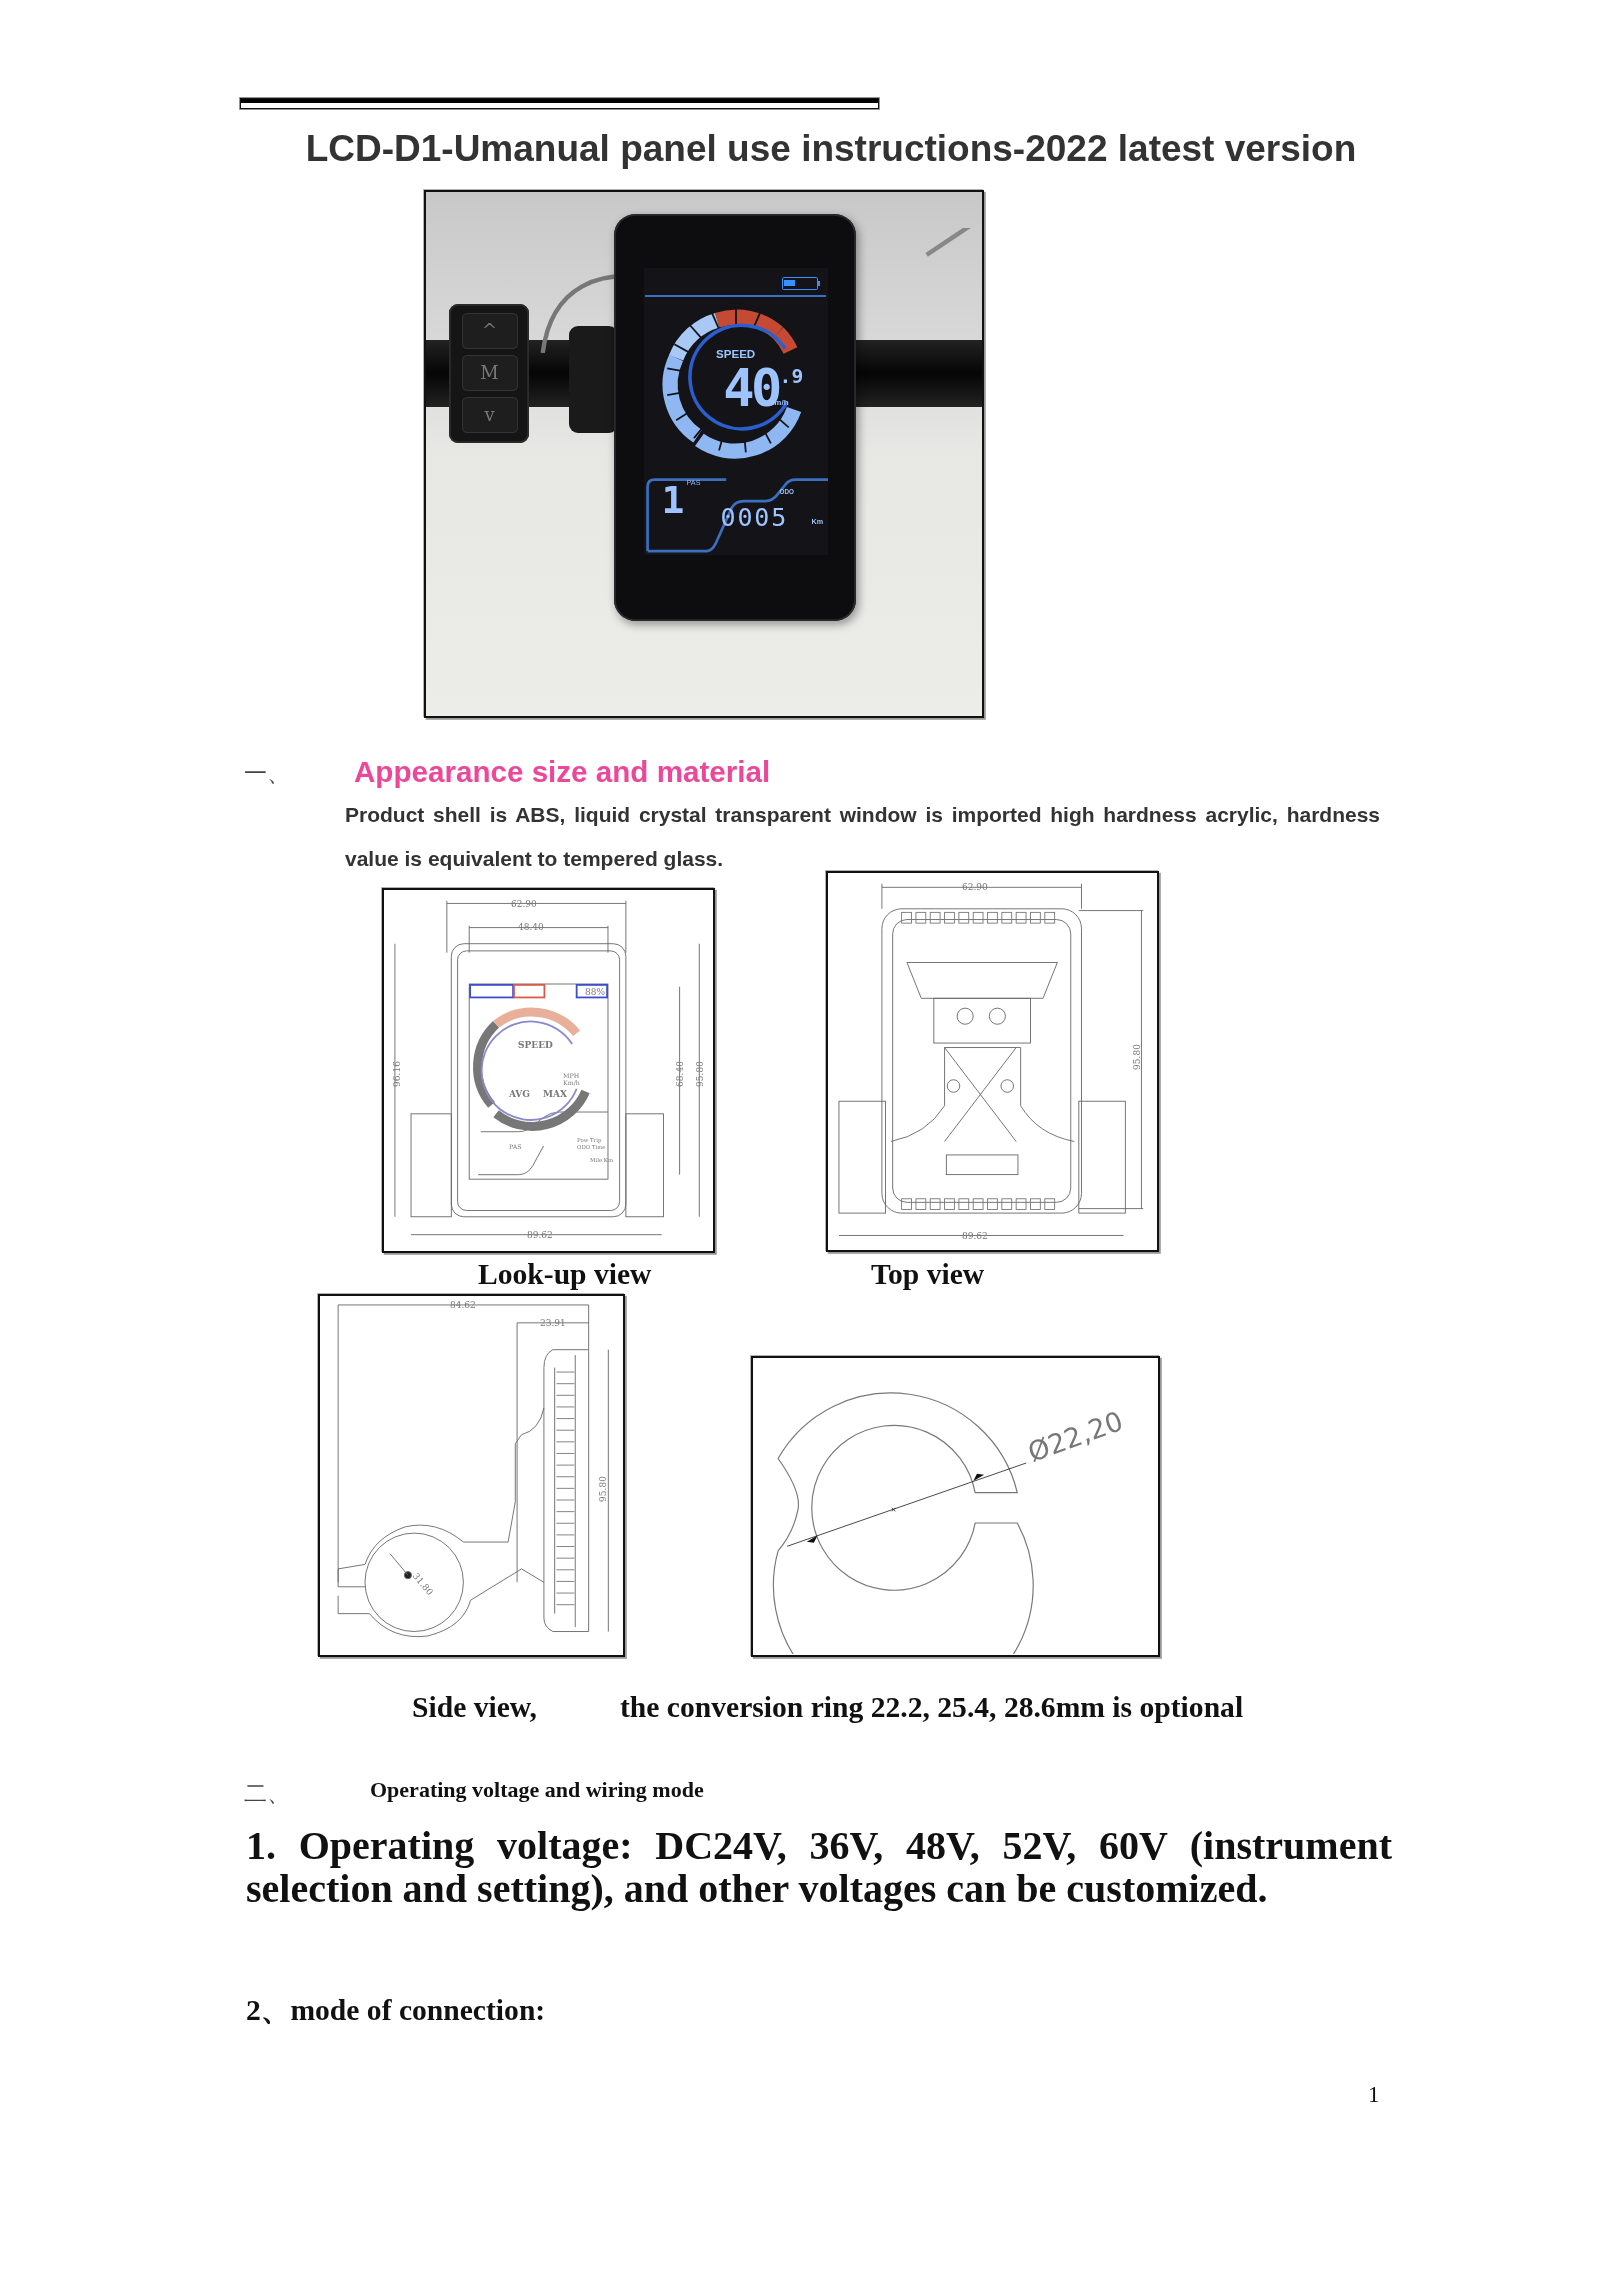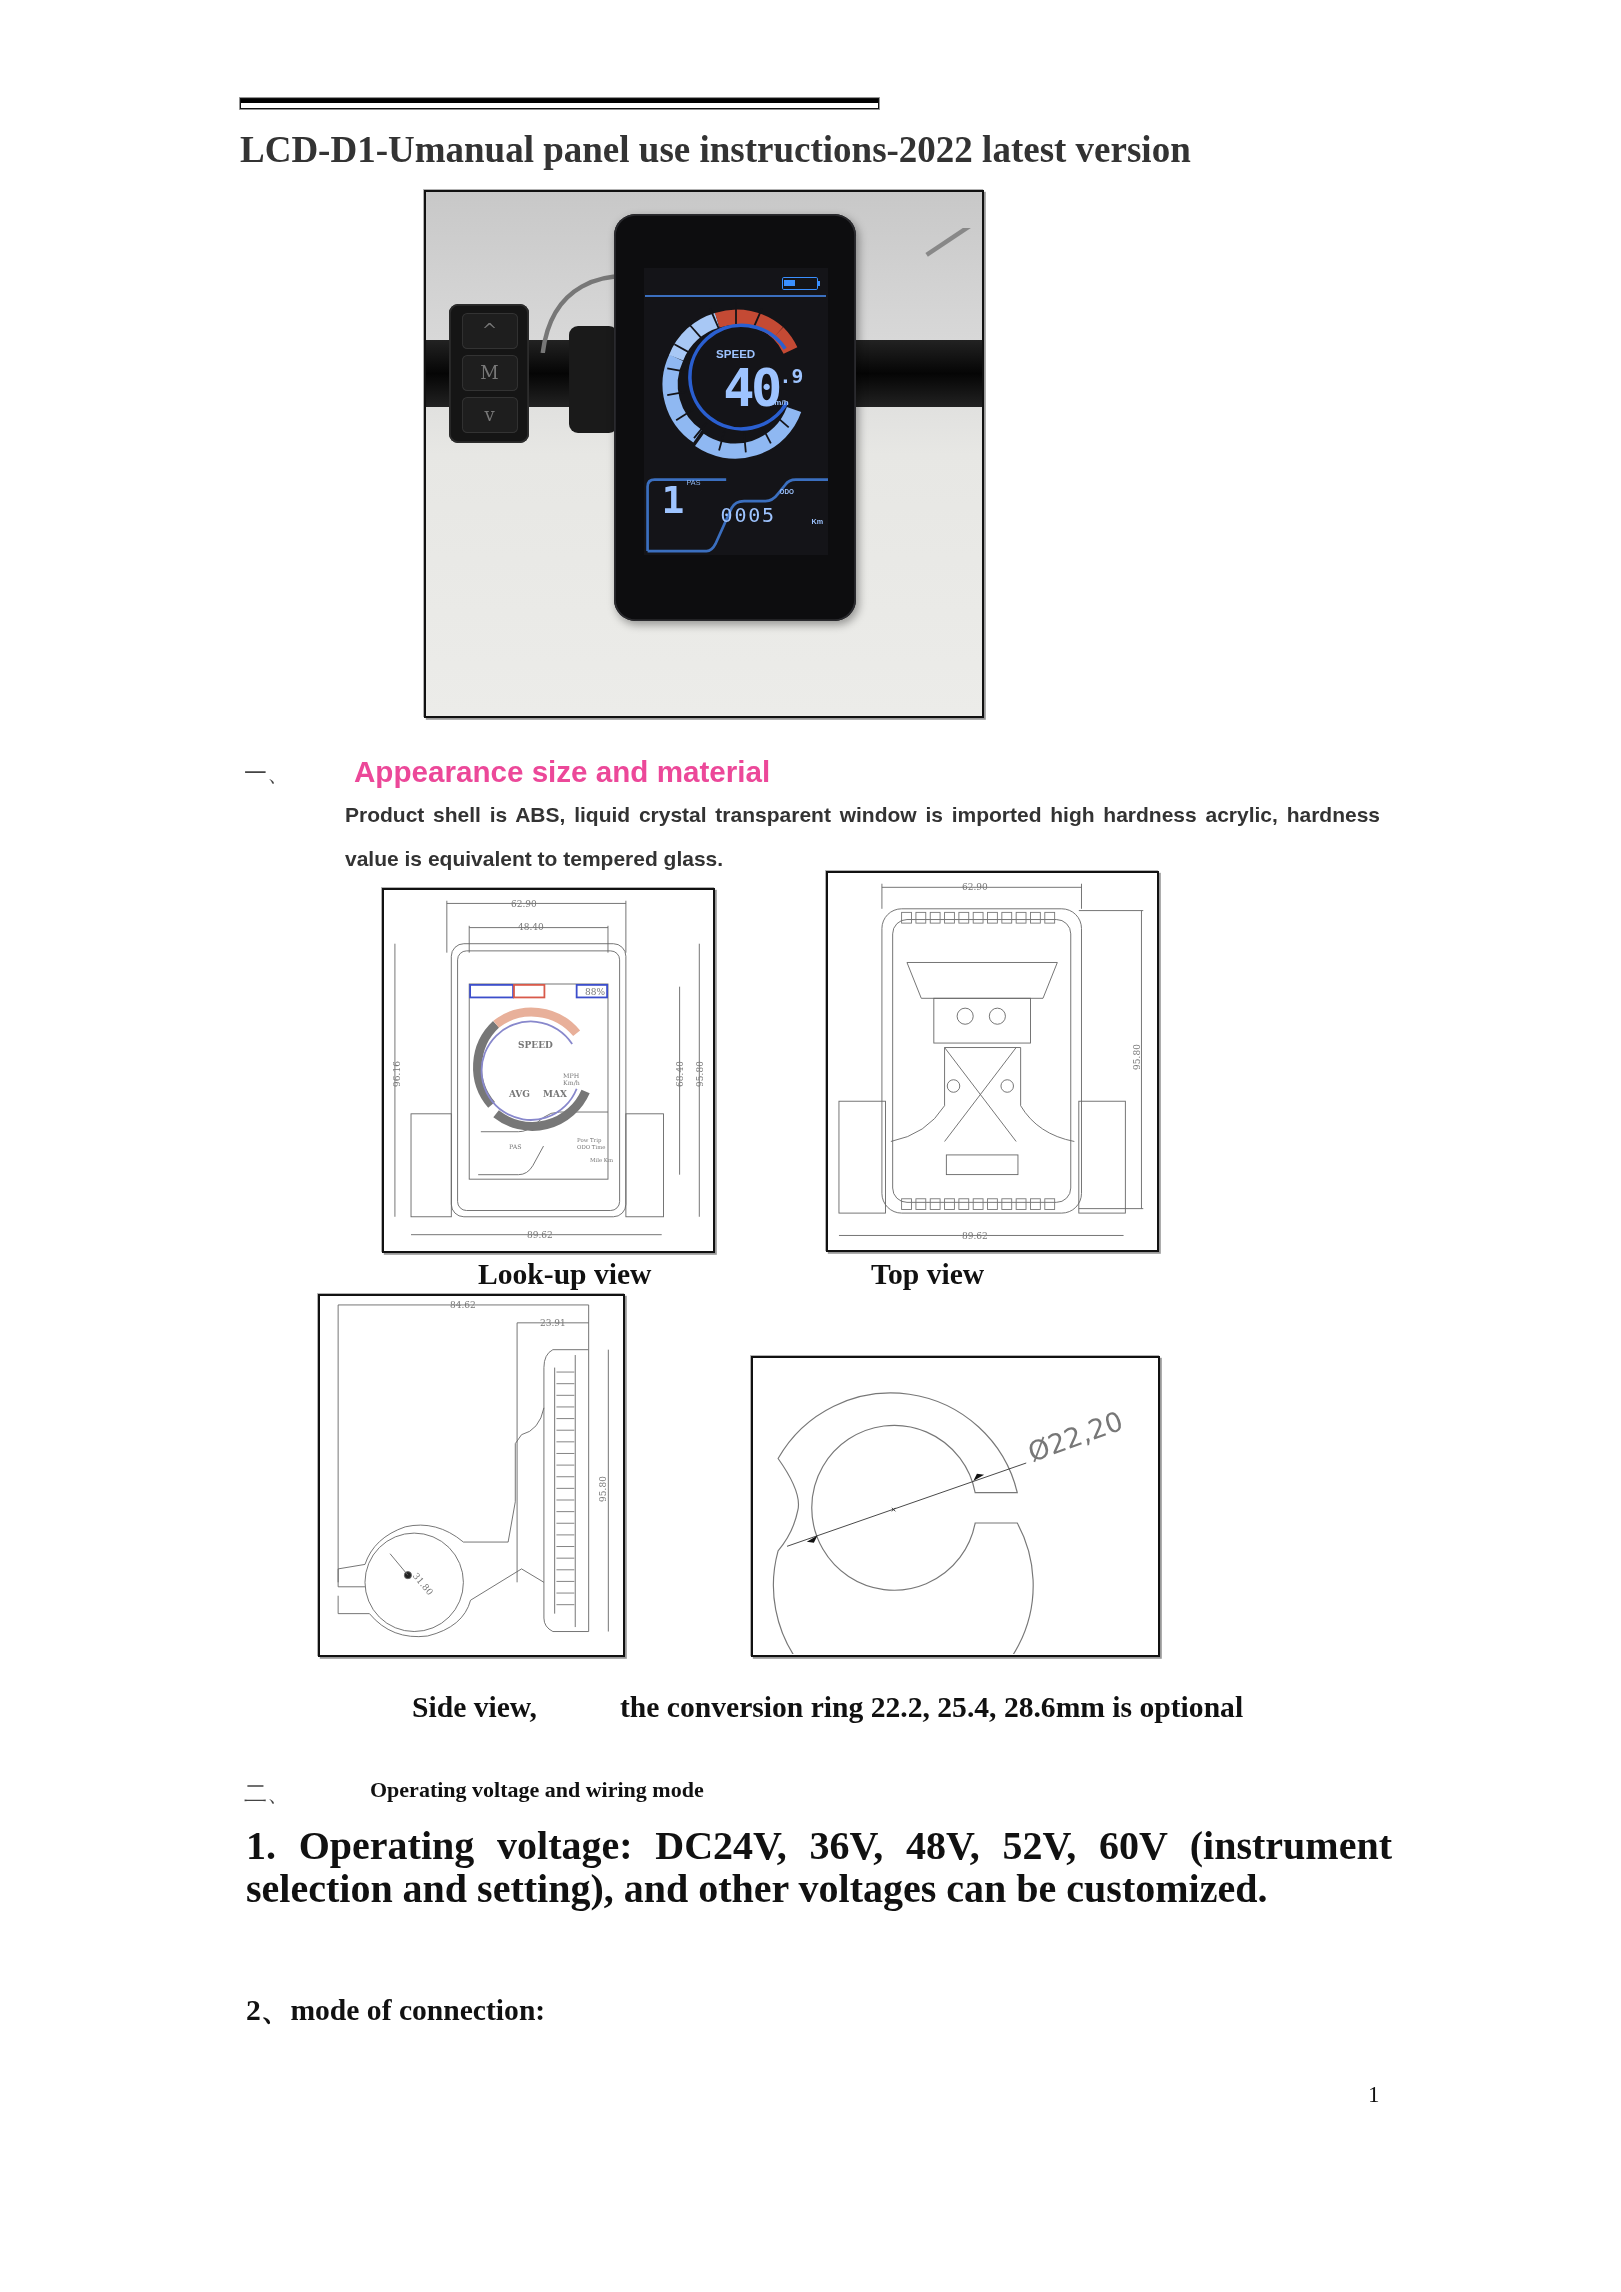--- a/index.html
+++ b/index.html
@@ -6,22 +6,22 @@
   body { width: 1621px; height: 2293px; position: relative; overflow: hidden; }
   .abs { position: absolute; }
 
   .topbar {
     left: 240px; top: 98px; width: 639px; height: 10.7px;
     border: 1.8px solid #111; box-sizing: border-box;
     background: linear-gradient(#000 0 50%, #fff 50% 100%);
     box-shadow: 0 0 0 0.9px #888;
   }
   .title {
-    left: 240px; top: 128px; width: 1182px; text-align: left;
-    font-family: Liberation Serif, serif; font-weight: bold;
+    left: 240px; top: 128px; width: 1182px; text-align: center;
+    font-family: Liberation Sans, sans-serif; font-weight: bold;
     font-size: 37px; color: #333; letter-spacing: 0px;
   }
   .framebox {
     border: 2.7px solid #111; box-sizing: border-box; background: #fff;
     box-shadow: 1.8px 1.8px 0 #999, -0.9px -0.9px 0 #aaa;
   }
 
   
   .photo { left: 424px; top: 190px; width: 560px; height: 528px; overflow: hidden;
     background: linear-gradient(180deg,#c8c8c8 0%,#d9d9d9 30%,#e7e7e4 50%,#ecece9 100%); }
@@ -41,21 +41,21 @@
   .scrline { left: 1.8px; top: 27px; width: 181px; height: 1.8px; background: #3b6fbf; }
   .speedlabel { left: 0; top: 79px; width: 184px; text-align: center; color: #9ec4ff;
     font-family: "Liberation Sans", sans-serif; font-weight: bold; font-size: 11.6px; }
   .speed { left: 36px; top: 90px; width: 99px; text-align: right; color: #9ec4ff;
     font-family: "DejaVu Sans Mono", monospace; font-weight: bold; font-size: 52px; letter-spacing: -3.6px; }
   .speeddec { left: 136px; top: 97px; color: #9ec4ff; font-family: "DejaVu Sans Mono", monospace; font-weight: bold; font-size: 19.7px; }
   .kmh { left: 125px; top: 130px; color: #9ec4ff; font-family: "Liberation Sans", sans-serif; font-weight: bold; font-size: 8px; }
   .pas-label { left: 43px; top: 210px; color: #8fb5ee; font-family: "Liberation Sans", sans-serif; font-size: 7.2px; }
   .pas-val { left: 18px; top: 210px; color: #9ec4ff; font-family: "DejaVu Sans Mono", monospace; font-weight: bold; font-size: 38px; }
   .odo-label { left: 136px; top: 220px; color: #9ec4ff; font-family: "Liberation Sans", sans-serif; font-weight: bold; font-size: 6.3px; }
-  .odo-val { left: 77px; top: 235px; color: #9ec4ff; font-family: "DejaVu Sans Mono", monospace; font-size: 20px; letter-spacing: 1.8px; }
+  .odo-val { left: 77px; top: 235px; color: #9ec4ff; font-family: "DejaVu Sans Mono", monospace; font-size: 25px; letter-spacing: 1.8px; }
   .odo-unit { left: 168px; top: 249px; color: #9ec4ff; font-family: "Liberation Sans", sans-serif; font-weight: bold; font-size: 7.2px; }
 
   .h-sec { font-family: "Liberation Sans", sans-serif; font-weight: bold; font-size: 29.6px; color: #ec4899; }
   .cn-num { font-family: "DejaVu Sans", sans-serif; font-size: 23px; color: #444; }
   .para-sans { font-family: "Liberation Sans", sans-serif; font-weight: bold; font-size: 21px; color: #333;
     line-height: 44px; text-align: justify; text-align-last: left; }
   .serif-b { font-family: "Liberation Serif", serif; font-weight: bold; color: #111; }
 
   .drawing { background: #fff; overflow: hidden; }
   .dim { font-family: "DejaVu Serif", serif; font-size: 9px; color: #777; }

